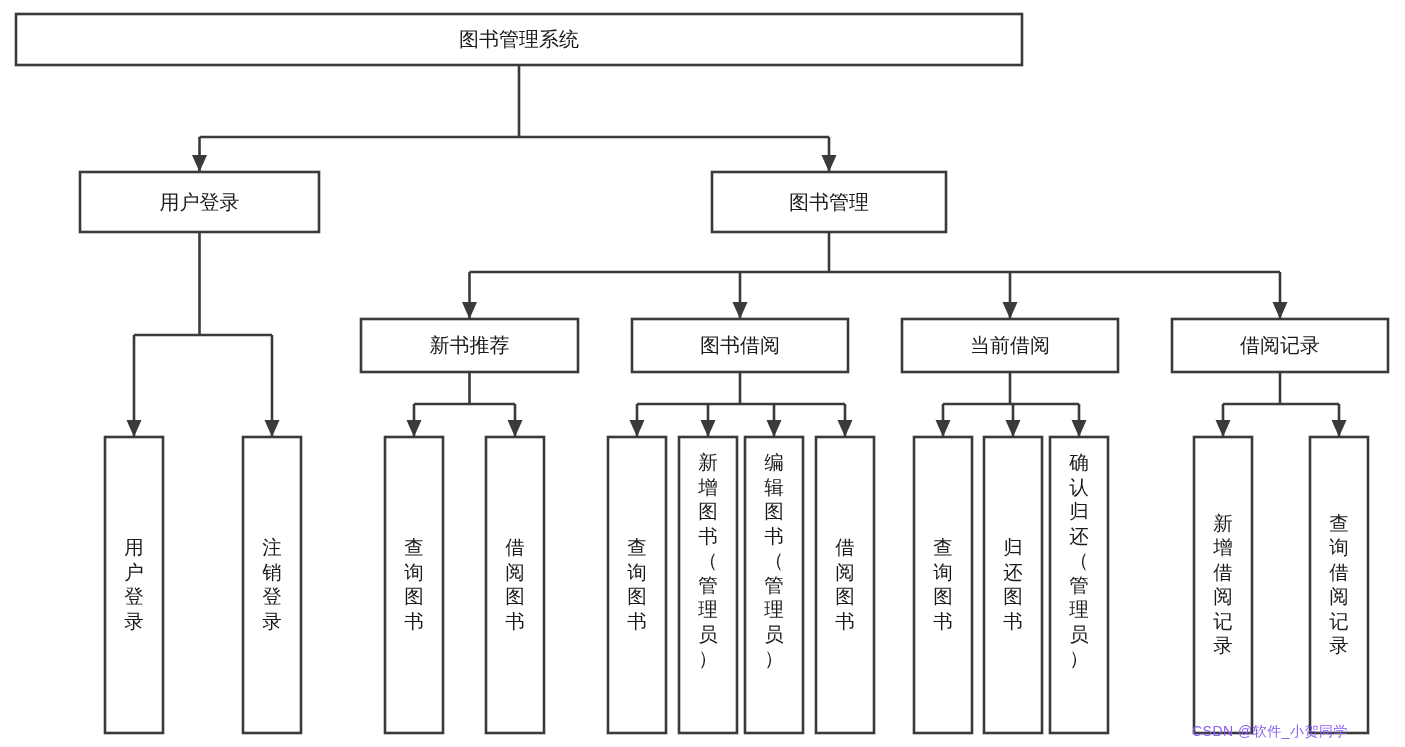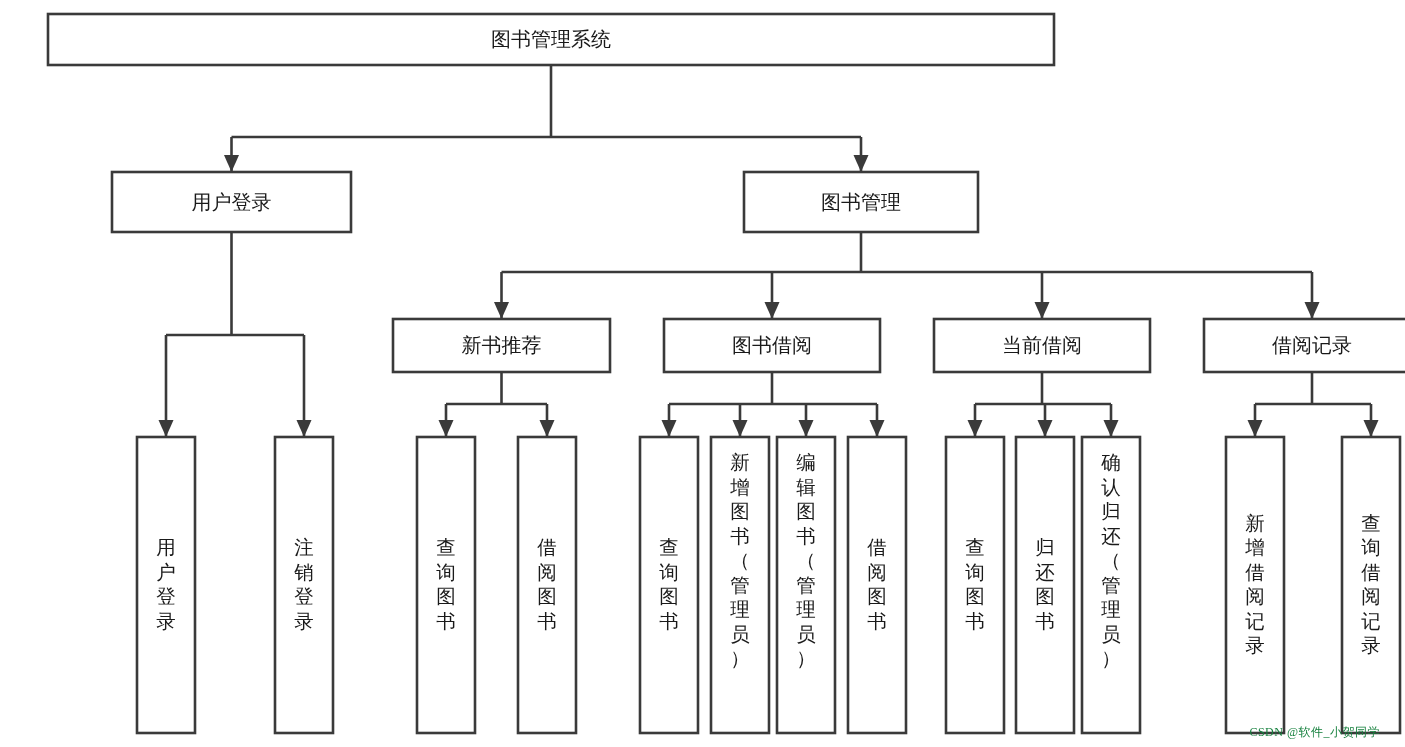--- a/index.html
+++ b/index.html
@@ -12,21 +12,20 @@
     width: 1405px;
     height: 747px;
     font-family: "DejaVu Sans", "Liberation Sans", sans-serif;
     overflow: hidden;
     position: relative;
   }
   #diagram-root {
     position: relative;
     width: 1360px;
     height: 747px;
-    padding-left: 32px;
   }
   svg.diagram-canvas {
     display: block;
     width: 1405px;
     height: 747px;
   }
   .node-box {
     fill: #ffffff;
     stroke: #3a3a3a;
     stroke-width: 2.6;
@@ -52,23 +51,23 @@
     font-size: 20px;
   }
   .node-label-v {
     font-size: 19.5px;
     text-anchor: middle;
   }
   .watermark-text {
     position: absolute;
     right: 12px;
     bottom: 6px;
-    font-family: Liberation Serif, serif;
-    font-size: 12px;
-    color: #15803d;
+    font-family: Liberation Sans, sans-serif;
+    font-size: 14px;
+    color: #8b5cf6;
     white-space: nowrap;
     letter-spacing: 0.5px;
     pointer-events: none;
   }
 </style>
 </head>
 <body>
 
 <div id="diagram-root">
   <svg class="diagram-canvas" id="tree-svg" viewBox="0 0 1405 747" xmlns="http://www.w3.org/2000/svg">

